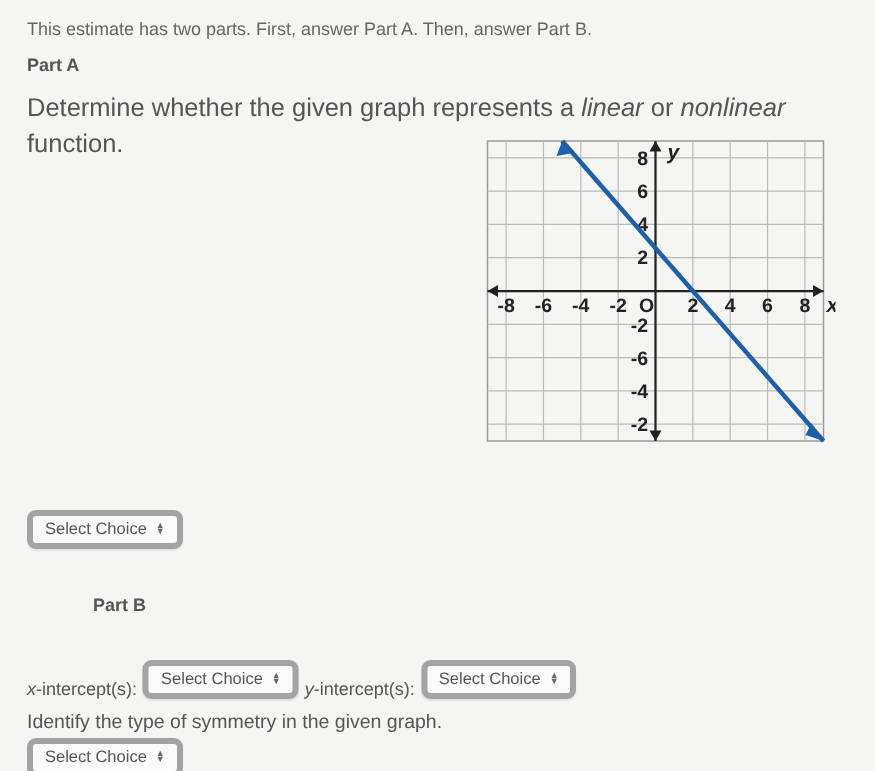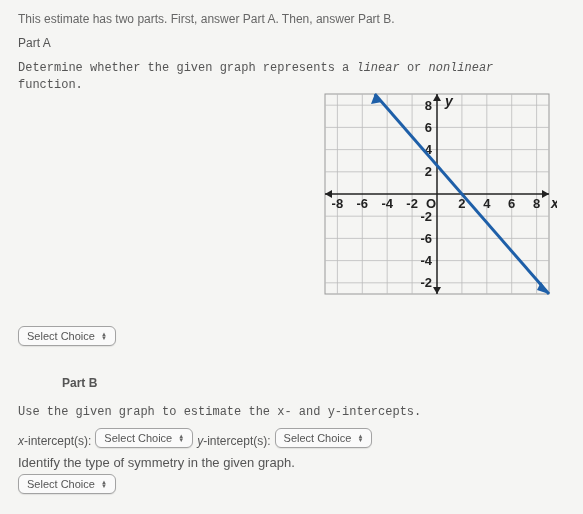--- a/index.html
+++ b/index.html
@@ -17,52 +17,51 @@
       position: relative;
       overflow: hidden;
     }
     .intro-text {
       font-size: 12px;
       color: #666;
       margin-bottom: 10px;
     }
     .part-heading {
       font-size: 12px;
-      font-weight: normal;
+      font-weight: bold;
       color: #555;
       margin-bottom: 10px;
     }
     .part-b-heading {
       font-size: 12px;
       font-weight: bold;
       color: #555;
-      margin-bottom: 14px;
+      margin-bottom: 30px;
       padding-left: 44px;
     }
     .question-text {
-      font-size: 12px;
+      font-size: 17px;
       color: #555;
       margin-bottom: 8px;
       line-height: 1.4;
-      font-family: Liberation Mono, monospace;
     }
     .italic {
       font-style: italic;
     }
     .graph-container {
       position: absolute;
       right: 26px;
       top: 90px;
     }
     .select-btn {
       display: inline-flex;
       align-items: center;
       gap: 6px;
       background: #fafafa;
-      border: 1px solid #a3a3a3;
+      border: 4px solid #a3a3a3;
       border-radius: 6px;
       padding: 3px 8px;
       font-size: 11px;
       color: #555;
       cursor: pointer;
       box-shadow: 0 1px 1px rgba(0,0,0,0.08);
     }
     .select-btn .arrows {
       display: flex;
       flex-direction: column;
@@ -192,21 +191,20 @@
     <span>Select Choice</span>
     <span class="arrows">
       <span>▲</span>
         <span>▼</span>
     </span>
   </div>
 </div>
 
 <div class="part-b-section">
   <div class="part-b-heading">Part B</div>
-  <div class="question-text">Use the given graph to estimate the x- and y-intercepts.</div>
   <div class="intercept-line">
     <span><span class="italic">x</span><span>-intercept(s):</span></span>
     <div class="select-btn">
       <span>Select Choice</span>
       <span class="arrows">
           <span>▲</span>
           <span>▼</span>
         </span>
     </div>
     <span><span class="italic">y</span><span>-intercept(s):</span></span>

